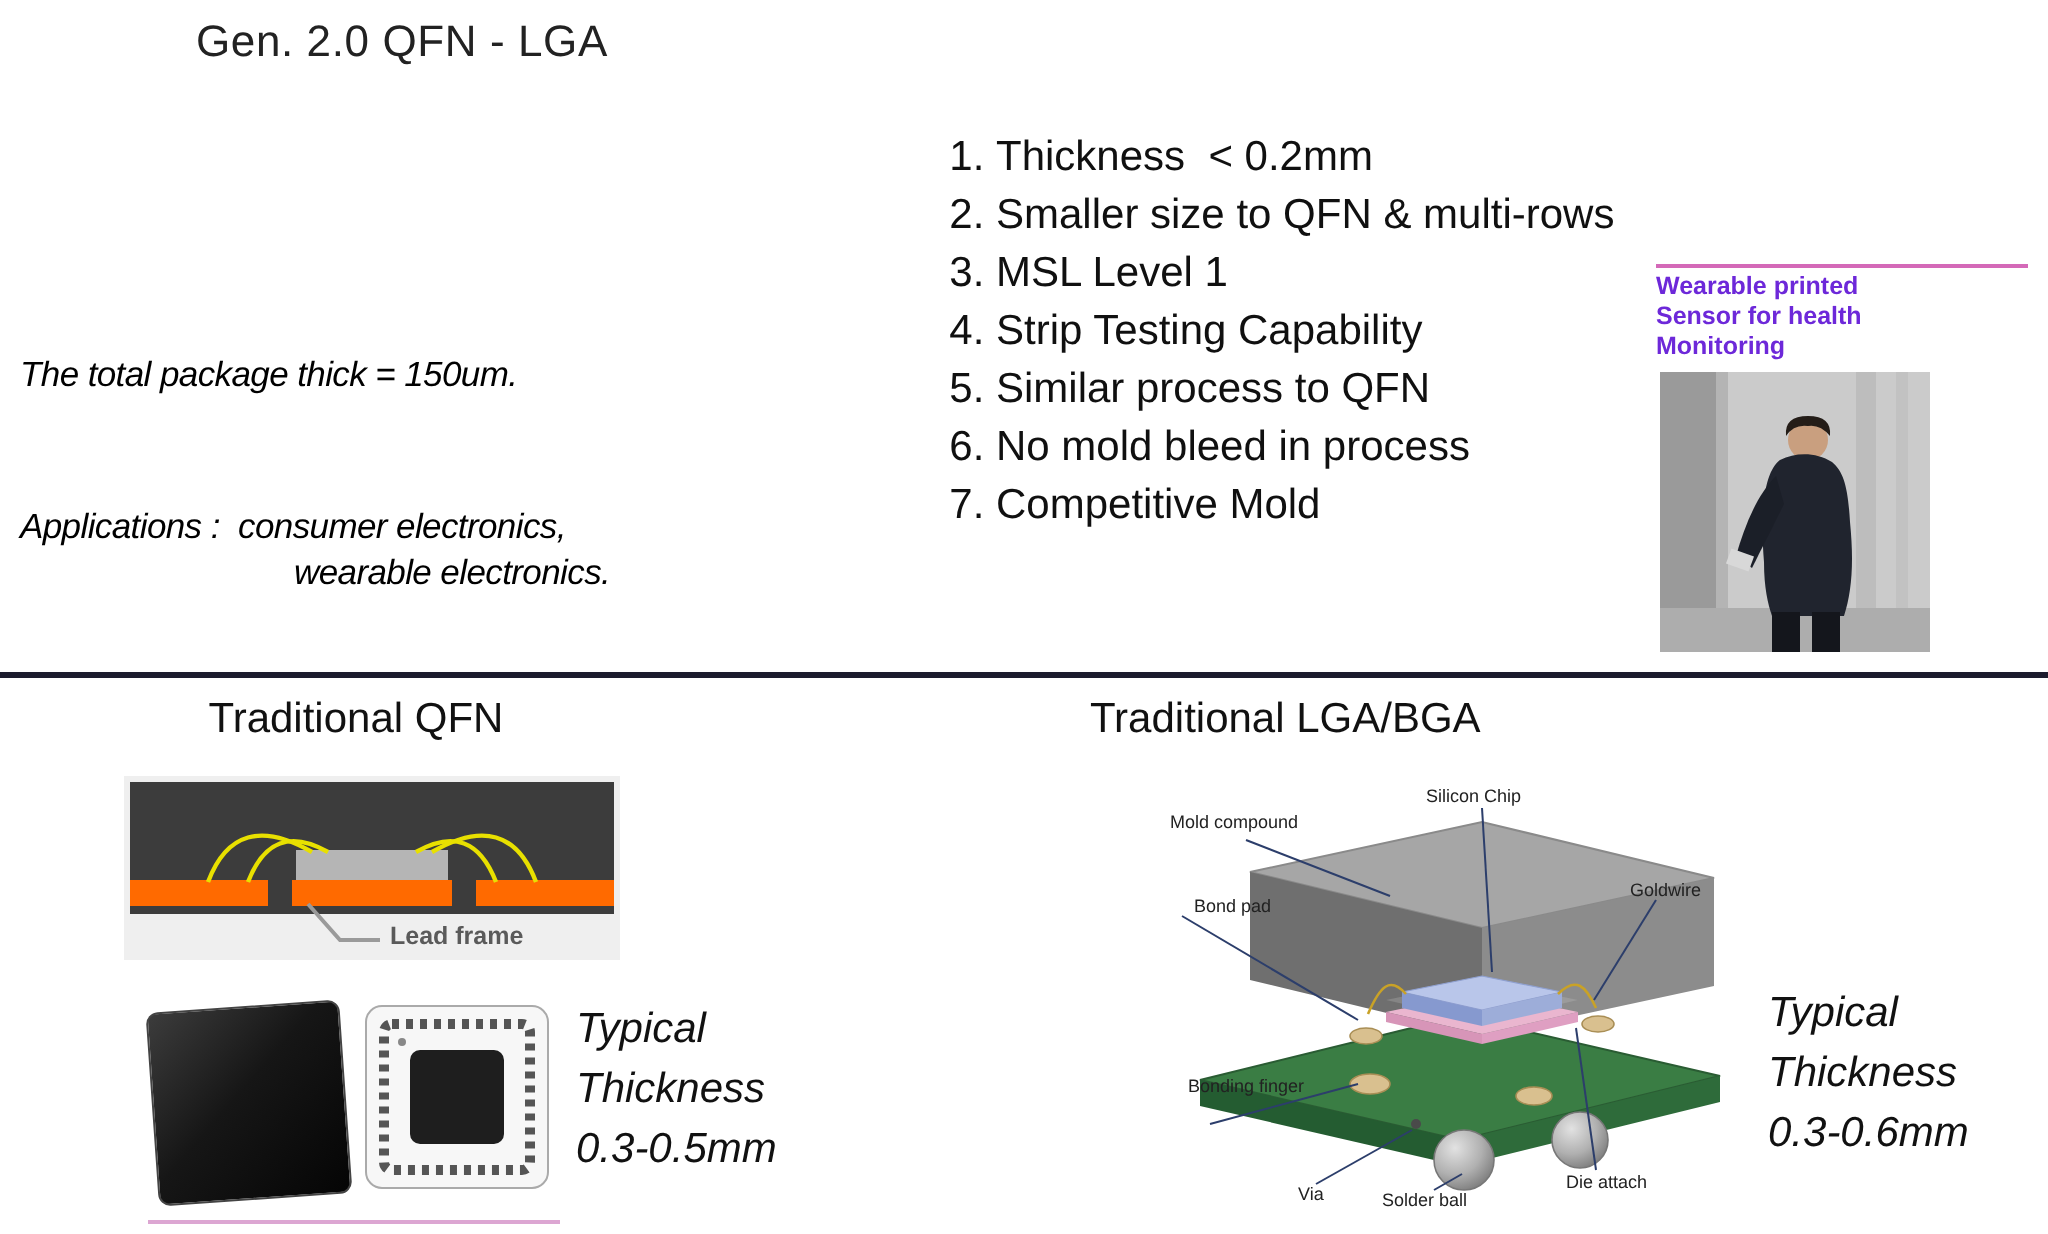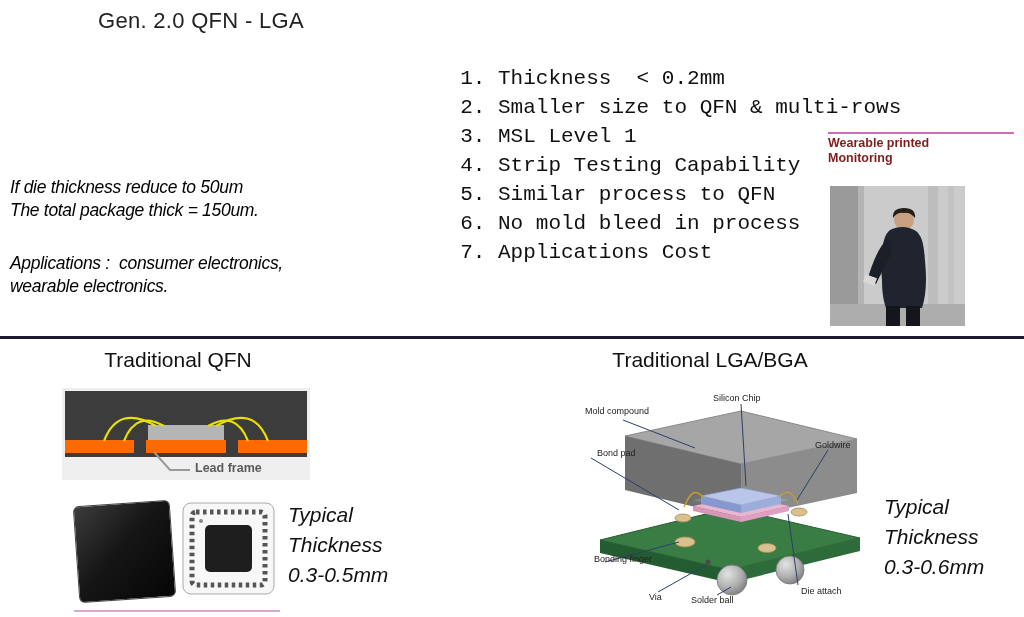--- a/index.html
+++ b/index.html
@@ -3,57 +3,57 @@
 <meta charset="utf-8">
 <style>
   html,body{margin:0;padding:0;background:#fff;}
   .slide{position:relative;width:1024px;height:617px;background:#ffffff;overflow:hidden;
          font-family:"Liberation Sans",sans-serif;color:#111;}
   .abs{position:absolute;}
 
   .title{left:98px;top:8px;font-size:22px;color:#222;letter-spacing:.3px;}
   .adv-heading{left:459px;top:16px;font-size:19px;font-weight:bold;font-style:italic;color:#101010;}
   .adv-list{left:460px;top:64px;margin:0;padding:0 0 0 38px;font-size:21px;line-height:29px;color:#101010;}
-  .adv-list li{white-space:pre-wrap;font-family:Liberation Mono, monospace;}
+  .adv-list li{white-space:pre-wrap;}
 
   .wear-cap{left:828px;top:132px;width:186px;border-top:2px solid #d469b8;padding-top:2px;
-            font-size:12.5px;font-weight:bold;line-height:15px;color:#7f1d1d;}
+            font-size:12.5px;font-weight:bold;line-height:15px;color:#6d28d9;}
   .wear-photo{left:830px;top:186px;width:135px;height:140px;}
 
   .note-block{left:10px;top:176px;font-style:italic;font-size:17.5px;line-height:23px;letter-spacing:-0.3px;color:#000;}
   .apps-block{left:10px;top:252px;font-style:italic;font-size:17.5px;line-height:23px;letter-spacing:-0.3px;color:#000;}
   .apps-line1{white-space:pre-wrap;}
-  .apps-line2{}
+  .apps-line2{margin-left:137px;}
 
   .divider{left:0;top:336px;width:1024px;height:3px;background:#1c1c2e;}
 
   .qfn-title{left:88px;top:348px;width:180px;text-align:center;font-size:21px;color:#111;}
   .qfn-xsec{left:62px;top:388px;width:296px;height:92px;}
   .qfn-xsec svg{position:absolute;left:0;top:0;}
   .leadframe-label{position:absolute;left:133px;top:73px;font-size:12.5px;font-weight:bold;color:#5a5a5a;}
 
   .die-photo{left:76px;top:503px;width:95px;height:95px;border-radius:6px;
              background:linear-gradient(135deg,#3c3c3c 0%,#161616 45%,#050505 100%);
              border:1px solid #444;transform:rotate(-4deg);}
   .qfn-pkg-photo{left:180px;top:500px;width:97px;height:97px;}
   .pink-underline{left:74px;top:610px;width:206px;height:2px;background:#dca6d2;}
 
   .qfn-thick{left:288px;top:500px;font-style:italic;font-size:21px;line-height:30px;color:#111;}
-  .lga-title{left:545px;top:348px;width:330px;text-align:center;font-size:21px;color:#111;}
+  .lga-title{left:545px;top:348px;width:330px;text-align:left;font-size:21px;color:#111;}
   .lga-diagram{left:545px;top:390px;width:330px;height:225px;}
   .lga-diagram svg{position:absolute;left:0;top:0;}
   .lga-label{position:absolute;font-size:9px;color:#222;white-space:nowrap;}
   .lbl-mold{left:40px;top:16px;}
   .lbl-chip{left:168px;top:3px;}
   .lbl-bondpad{left:12px;top:58px;padding-left:40px;}
   .lbl-goldwire{left:270px;top:50px;}
-  .lbl-finger{left:14px;top:164px;padding-left:35px;}
+  .lbl-finger{left:14px;top:148px;padding-left:35px;}
   .lbl-via{left:104px;top:202px;}
   .lbl-ball{left:146px;top:205px;}
-  .lbl-dieattach{left:256px;top:196px;text-align:right;}
+  .lbl-dieattach{left:238px;top:196px;text-align:right;}
   .lga-thick{left:884px;top:492px;font-style:italic;font-size:21px;line-height:30px;color:#111;}
 </style>
 </head>
 <body>
 
 <div class="slide">
 
   <div class="abs title">Gen. 2.0 QFN - LGA</div>
 
   <ol class="abs adv-list">
@@ -63,25 +63,26 @@
       <li>Smaller size to QFN &amp; multi-rows</li>
 
       <li>MSL Level 1</li>
 
       <li>Strip Testing Capability</li>
 
       <li>Similar process to QFN</li>
 
       <li>No mold bleed in process</li>
 
-      <li>Applications Cost</li>
+      <li>Competitive Mold</li>
     </ol>
 
   <div class="abs wear-cap">
     <div>Wearable printed</div>
+    <div>Sensor for health</div>
     <div>Monitoring</div>
   </div>
 
   <div class="abs wear-photo">
     <svg width="135" height="140" viewBox="0 0 135 140">
       <rect width="135" height="140" fill="#cbcbcb"></rect>
       <rect x="0" width="28" height="140" fill="#9a9a9a"></rect>
       <rect x="28" width="6" height="140" fill="#b4b4b4"></rect>
       <rect x="98" width="10" height="140" fill="#bdbdbd"></rect>
       <rect x="118" width="6" height="140" fill="#c2c2c2"></rect>
@@ -90,21 +91,20 @@
       <path d="M63,32 Q62,22 74,22 Q86,22 85,32 Q80,26 74,27 Q67,26 63,32 Z" fill="#241d18"></path>
       <path d="M60,44 C52,50 50,70 52,95 C52,108 54,116 56,122 L92,122 C96,110 97,95 95,75 C94,58 92,50 86,45 C78,40 68,40 60,44 Z" fill="#20242e"></path>
       <path d="M58,52 C48,62 42,78 38,92 L46,98 C52,86 58,74 62,66 Z" fill="#1b1f28"></path>
       <rect x="56" y="120" width="14" height="20" fill="#14161c"></rect>
       <rect x="76" y="120" width="14" height="20" fill="#14161c"></rect>
       <rect x="34" y="90" width="12" height="8" fill="#d8d8d8" transform="rotate(20 40 94)"></rect>
     </svg>
   </div>
 
   <div class="abs note-block">
-    <div>If die thickness reduce to 50um</div>
     <div>The total package thick = 150um.</div>
   </div>
   <div class="abs apps-block">
     <div class="apps-line1">Applications :  consumer electronics,</div>
     <div class="apps-line2">wearable electronics.</div>
   </div>
 
   <div class="abs divider"></div>
 
   <div class="abs qfn-title">Traditional QFN</div>

